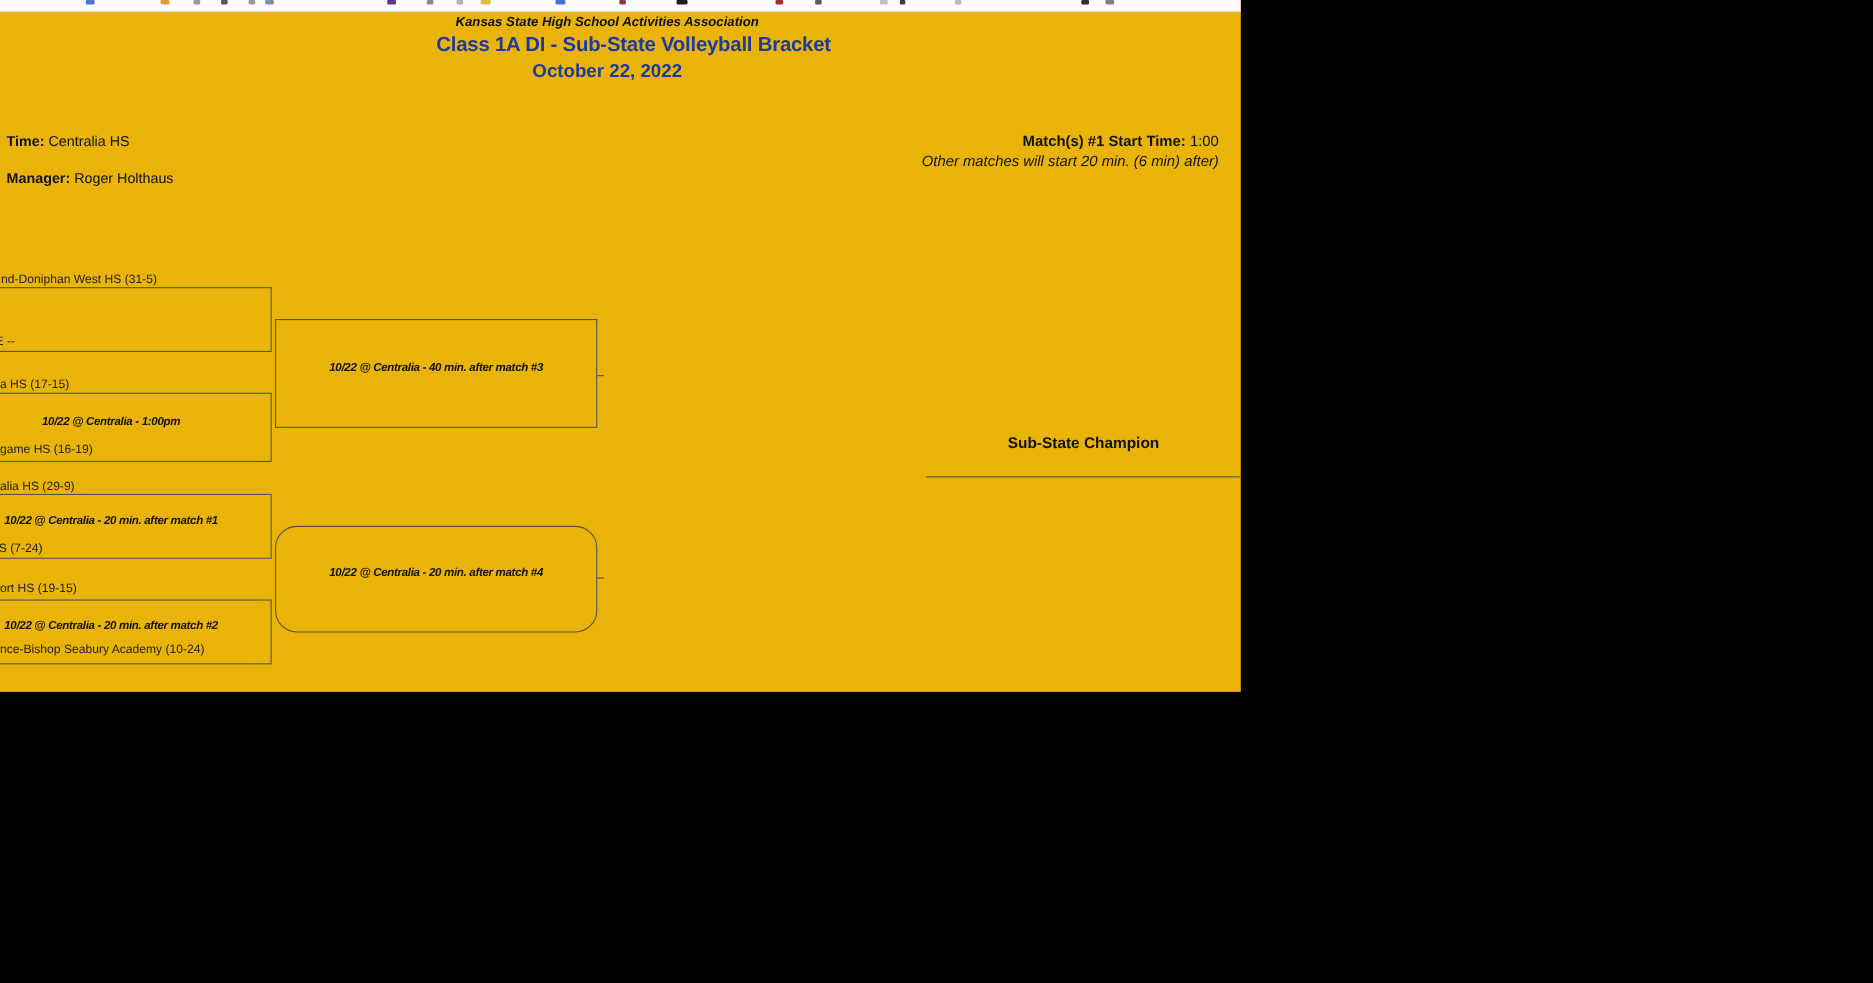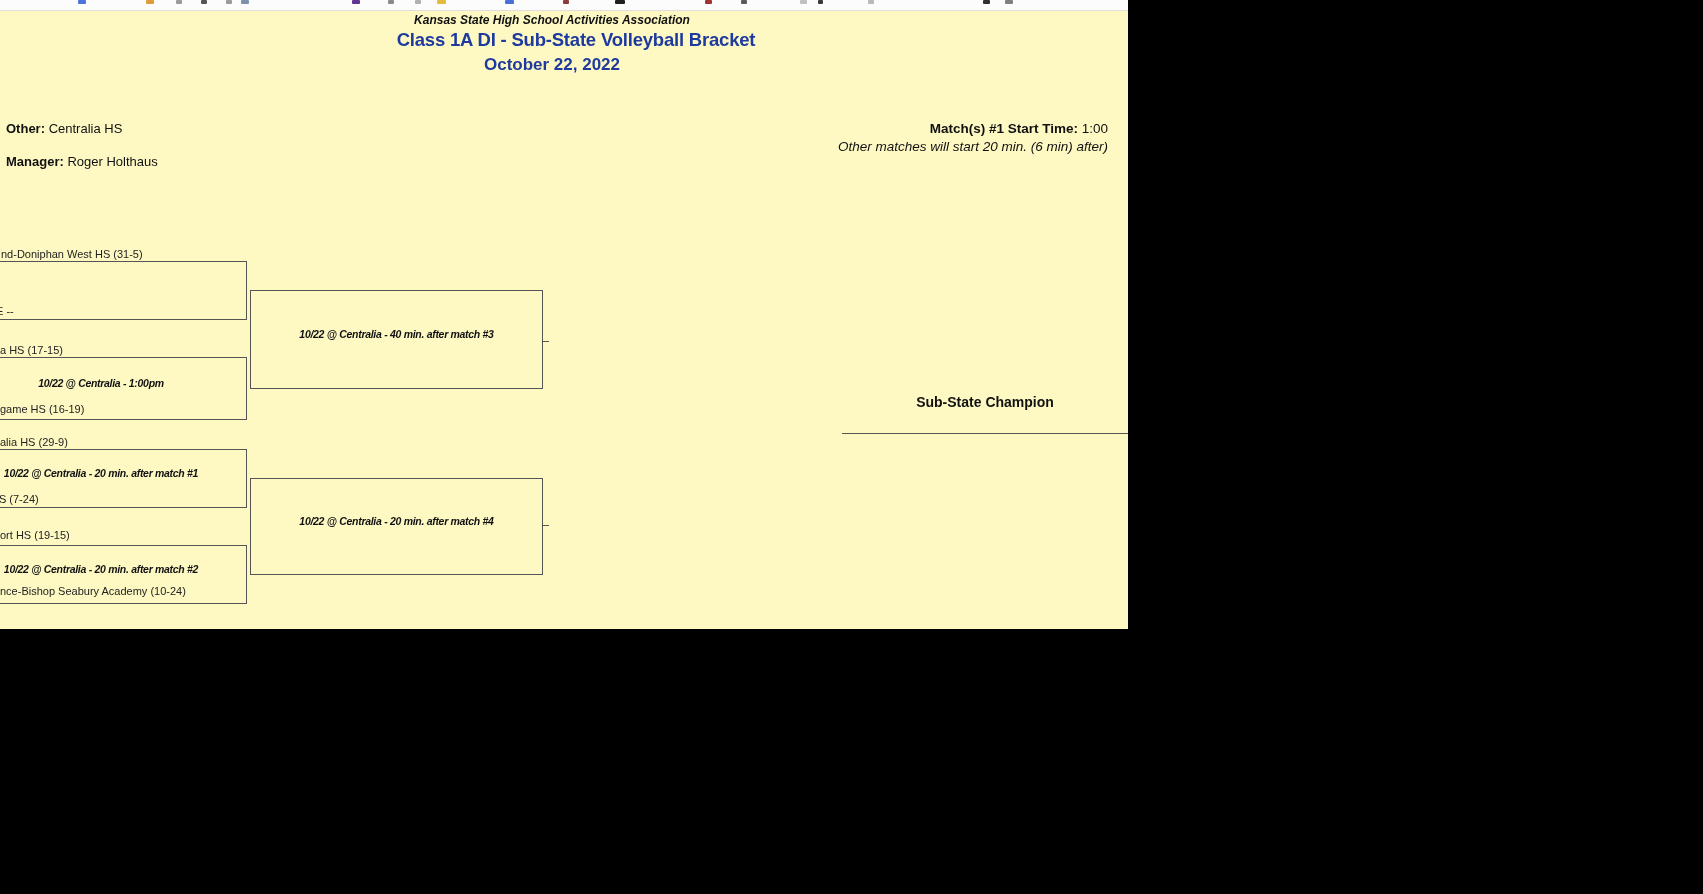--- a/index.html
+++ b/index.html
@@ -3,21 +3,21 @@
 <meta charset="utf-8">
 <style>
   html,body { margin:0; padding:0; }
   body {
     width:1703px; height:894px; background:#000;
     position:relative; overflow:hidden;
     font-family:"Liberation Sans", sans-serif;
   }
   .page {
     position:absolute; left:0; top:0; width:1128px; height:629px;
-    background:#fef9c3; overflow:hidden;
+    background:#eab308; overflow:hidden;
   }
   .topbar {
     position:absolute; left:0; top:0; width:1128px; height:10px;
     background:#fcfcfc; border-bottom:1px solid #dedede;
   }
   .fav { position:absolute; top:0; height:4px; border-radius:1px; }
 
   .hline { position:absolute; white-space:nowrap; color:#111; }
   .assoc {
     left:0; top:13px; width:1104px; text-align:center;
@@ -44,21 +44,21 @@
     position:absolute; border:1px solid #555; box-sizing:border-box;
     background:transparent;
   }
   .lbox  { left:-45px; width:292px; }
   .lbox1 { top:261px; height:59px; }
   .lbox2 { top:357px; height:63px; }
   .lbox3 { top:449px; height:59px; }
   .lbox4 { top:545px; height:59px; }
   .mbox  { left:250px; width:293px; }
   .mbox1 { top:290px; height:99px; }
-  .mbox2 { top:478px; height:97px; }
+  .mbox2 { top:478px; height:97px;border-radius:20px; }
   .fbox  { left:549px; top:341px; width:293px; height:185px; }
 
   .boxlabel {
     width:100%; height:100%; display:flex;
     align-items:center; justify-content:center;
     transform:translateY(-6px);
     font-size:10.5px; font-weight:bold; font-style:italic;
     letter-spacing:-0.3px; color:#111; white-space:nowrap;
   }
 
@@ -103,21 +103,21 @@
       <div class="fav" style="left: 868px; width: 6px; background: rgb(185, 185, 185);"></div>
       <div class="fav" style="left: 983px; width: 7px; background: rgb(47, 47, 47);"></div>
       <div class="fav" style="left: 1005px; width: 8px; background: rgb(128, 128, 128);"></div>
     </div>
 
   <div class="hline assoc">Kansas State High School Activities Association</div>
   <div class="hline title" style="color: rgb(30, 58, 158); padding-left: 24px;">Class 1A DI - Sub-State Volleyball Bracket</div>
   <div class="hline date" style="color: rgb(30, 58, 158);">October 22, 2022</div>
 
   <div class="hline siteline">
-    <b>Other:</b>
+    <b>Time:</b>
     <span>Centralia HS</span>
   </div>
   <div class="hline mgrline">
     <b>Manager:</b>
     <span>Roger Holthaus</span>
   </div>
 
   <div class="rightblock">
     <div>
       <b>Match(s) #1 Start Time:</b>

